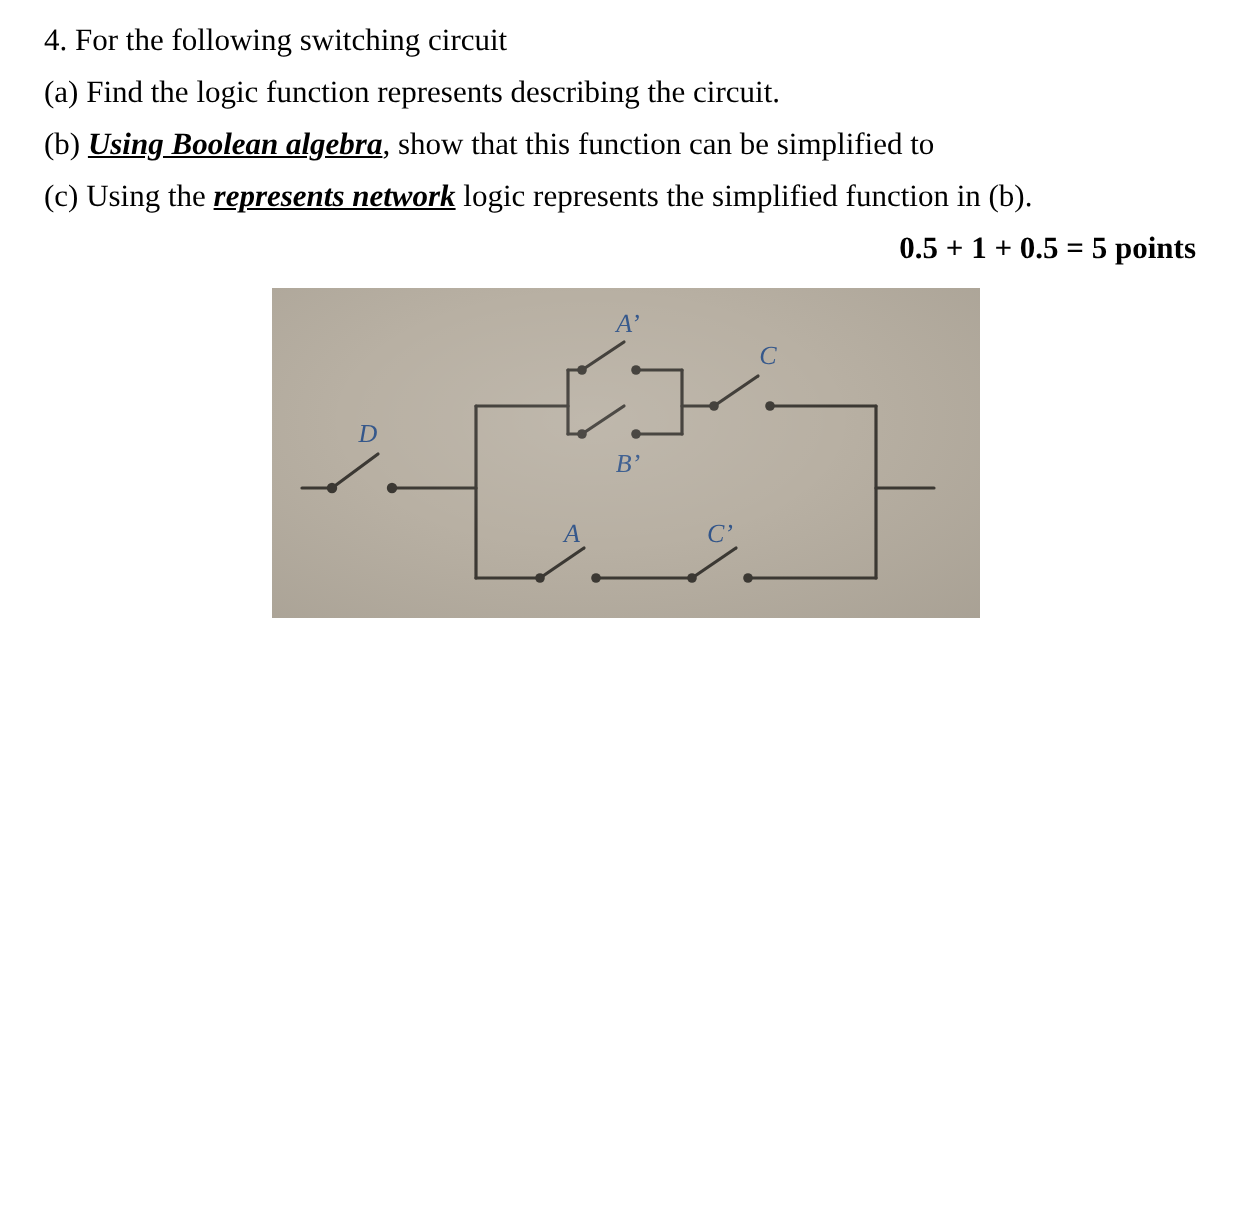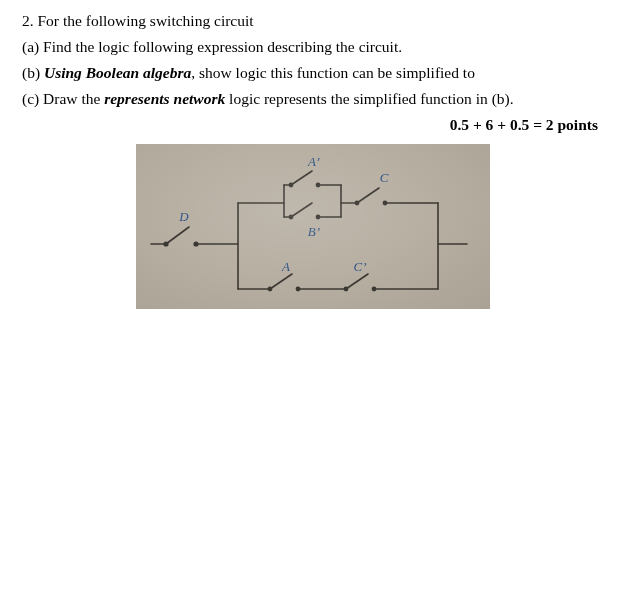--- a/index.html
+++ b/index.html
@@ -19,20 +19,21 @@
     padding: 8px 28px 0 22px;
   }
   .line {
     margin: 0;
     font-size: 15.5px;
     line-height: 26px;
   }
   .emph {
     font-weight: bold;
     font-style: italic;
+    text-decoration: underline;
   }
   .points {
     text-align: right;
     font-weight: bold;
   }
   .photo {
     position: relative;
     width: 354px;
     height: 165px;
     margin: 6px 0 0 114px;
@@ -51,30 +52,30 @@
                 rgba(255,255,255,0.10) 0%,
                 rgba(255,255,255,0.00) 45%,
                 rgba(60,55,45,0.12) 100%);
   }
 </style>
 </head>
 <body>
 
 <div class="page">
 
-  <p class="line">2. For the following switching circuit</p>
+  <p class="line">4. For the following switching circuit</p>
 
-  <p class="line">(a) Find the logic following expression describing the circuit.</p>
+  <p class="line">(a) Find the logic function represents describing the circuit.</p>
 
-  <p class="line"><span>(b) </span><span class="emph">Using Boolean algebra</span><span>, show logic this function can be simplified to</span></p>
+  <p class="line"><span>(b) </span><span class="emph">Using Boolean algebra</span><span>, show that this function can be simplified to</span></p>
 
 
-  <p class="line"><span>(c) Draw the </span><span class="emph">represents network</span><span> logic represents the simplified function in (b).</span></p>
+  <p class="line"><span>(c) Using the </span><span class="emph">represents network</span><span> logic represents the simplified function in (b).</span></p>
 
-  <p class="line points">0.5 + 6 + 0.5 = 2 points</p>
+  <p class="line points">0.5 + 1 + 0.5 = 5 points</p>
 
   <div class="photo">
     <svg width="354" height="165" viewBox="0 0 354 165" xmlns="http://www.w3.org/2000/svg">
 
       <rect x="0" y="0" width="354" height="165" fill="#b8b0a3"></rect>
 
       <g stroke="#3b3833" stroke-width="1.6" stroke-linecap="round" fill="none">
 
         <path d="M15,100 H30"></path>
         <path d="M30,100 L53,83"></path>

